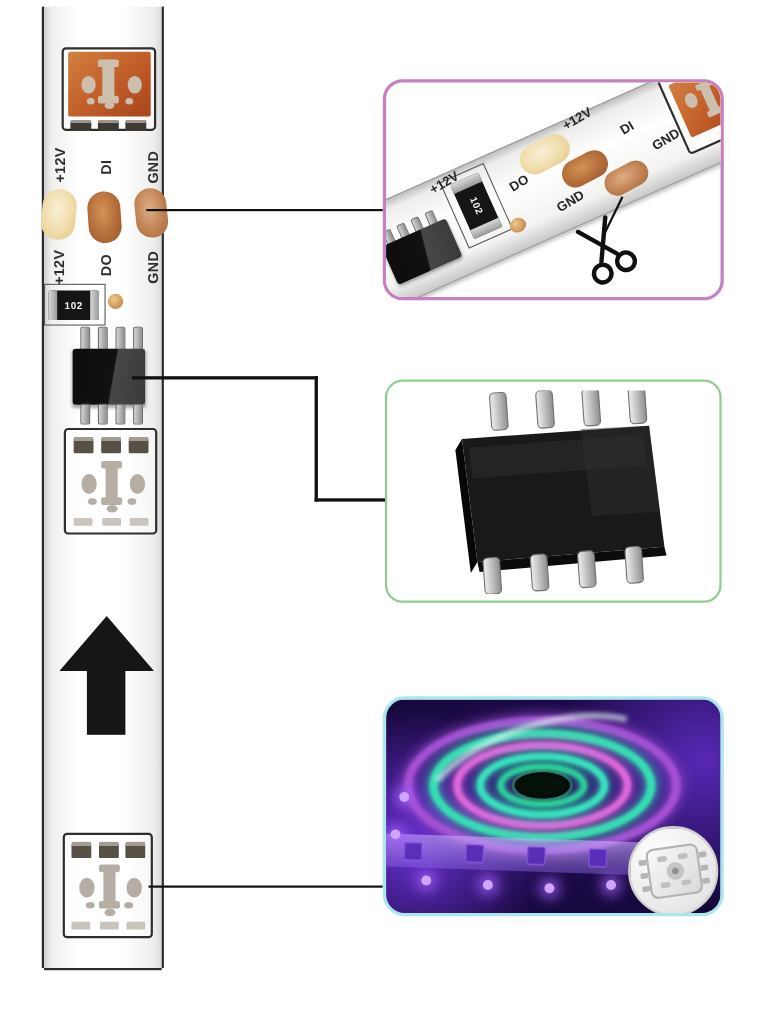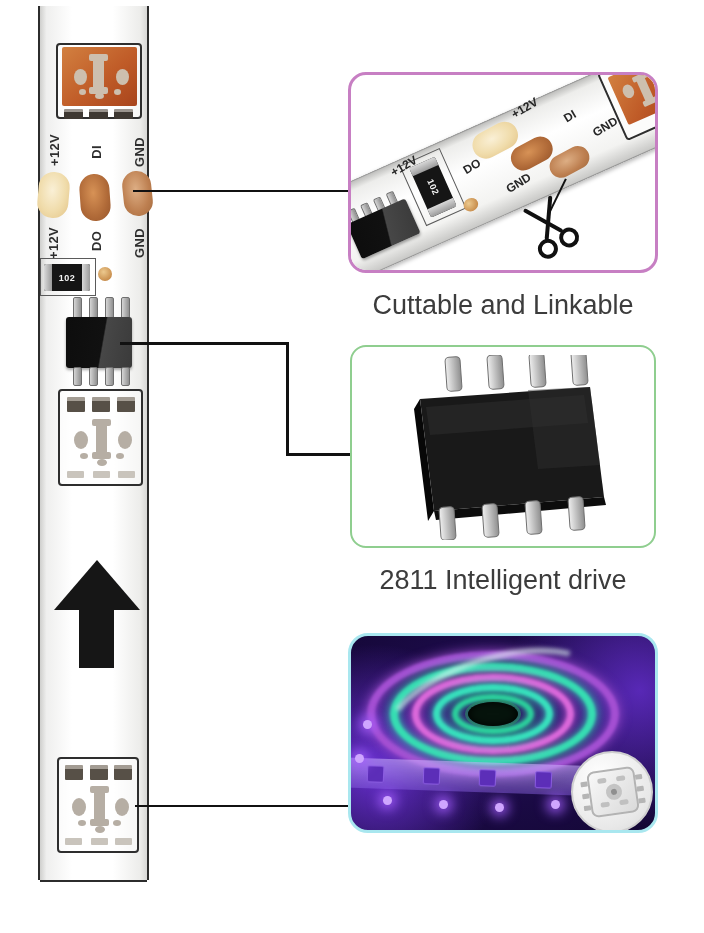--- a/index.html
+++ b/index.html
@@ -227,21 +227,20 @@
     <div class="cutline" style="left:206px;top:102px;height:36px;"></div>
     <div class="scissors" style="left:168px;top:122px;width:64px;height:64px;">
       <svg width="64" height="64" viewBox="0 0 64 64">
         <line x1="18" y1="4" x2="40" y2="38" stroke="#101010" stroke-width="4" stroke-linecap="round"></line>
         <line x1="46" y1="4" x2="24" y2="38" stroke="#101010" stroke-width="4" stroke-linecap="round"></line>
         <circle cx="20" cy="48" r="8" stroke="#101010" stroke-width="4" fill="none"></circle>
         <circle cx="44" cy="48" r="8" stroke="#101010" stroke-width="4" fill="none"></circle>
       </svg>
     </div>
   </div>
-  <div class="caption" style="left:348px;top:288px;width:310px;">Cuttable and Linkable</div>
 
   <div class="cbox" id="box2">
     <svg style="position:absolute;left:26px;top:8px;" width="250" height="185" viewBox="0 0 250 185">
       <defs>
         <linearGradient id="pg" x1="0" y1="0" x2="1" y2="0">
           <stop offset="0" stop-color="#efefef"></stop>
             <stop offset="1" stop-color="#8e8e8e"></stop>
         </linearGradient>
       </defs>
       <g fill="url(#pg)" stroke="#6f6f6f" stroke-width="1">
@@ -256,21 +255,20 @@
       <polygon points="48,52 206,40 210,68 52,80" fill="#2d2d2d" opacity="0.55"></polygon>
       <polygon points="150,35 212,32 222,110 160,114" fill="#303030" opacity="0.45"></polygon>
       <g fill="url(#pg)" stroke="#6f6f6f" stroke-width="1">
         <rect x="62" y="152" width="15" height="33" rx="4" transform="rotate(-4 69 168)"></rect>
         <rect x="105" y="149" width="15" height="33" rx="4" transform="rotate(-4 112 165)"></rect>
         <rect x="148" y="146" width="15" height="33" rx="4" transform="rotate(-4 155 162)"></rect>
         <rect x="191" y="142" width="15" height="33" rx="4" transform="rotate(-4 198 158)"></rect>
       </g>
     </svg>
   </div>
-  <div class="caption" style="left:350px;top:563px;width:306px;">2811 Intelligent drive</div>
 
   <div class="cbox" id="box3">
     <div>
       <div class="ring" style="left:16px;top:15px;width:252px;height:126px;border:8px solid #a44fd2;box-shadow:0 0 12px #a44fd2, inset 0 0 10px #a44fd2;"></div>
       <div class="ring" style="left:39px;top:27px;width:206px;height:102px;border:8px solid #36ddb2;box-shadow:0 0 12px #36ddb2, inset 0 0 10px #36ddb2;"></div>
       <div class="ring" style="left:61px;top:38px;width:162px;height:80px;border:7px solid #da68da;box-shadow:0 0 10px #da68da, inset 0 0 8px #da68da;"></div>
       <div class="ring" style="left:82px;top:48px;width:120px;height:60px;border:7px solid #38e0bd;box-shadow:0 0 10px #38e0bd, inset 0 0 8px #38e0bd;"></div>
       <div class="ring" style="left:101px;top:58px;width:82px;height:40px;border:6px solid #2bcf9c;box-shadow:0 0 9px #2bcf9c, inset 0 0 7px #2bcf9c;"></div>
       <div class="hole" style="left:117px;top:66px;width:50px;height:24px;"></div>
       <div class="sheen" style="left:27px;top:20px;width:230px;height:110px;"></div>

